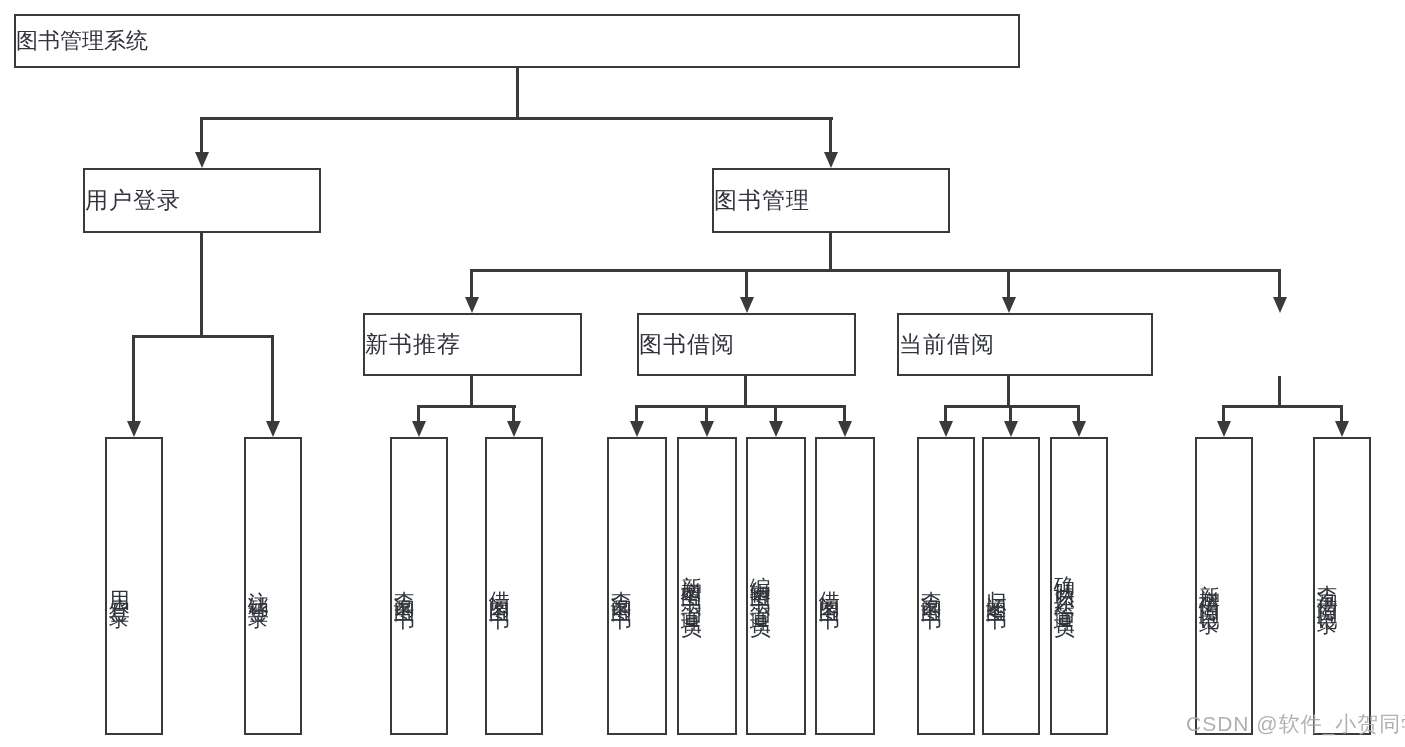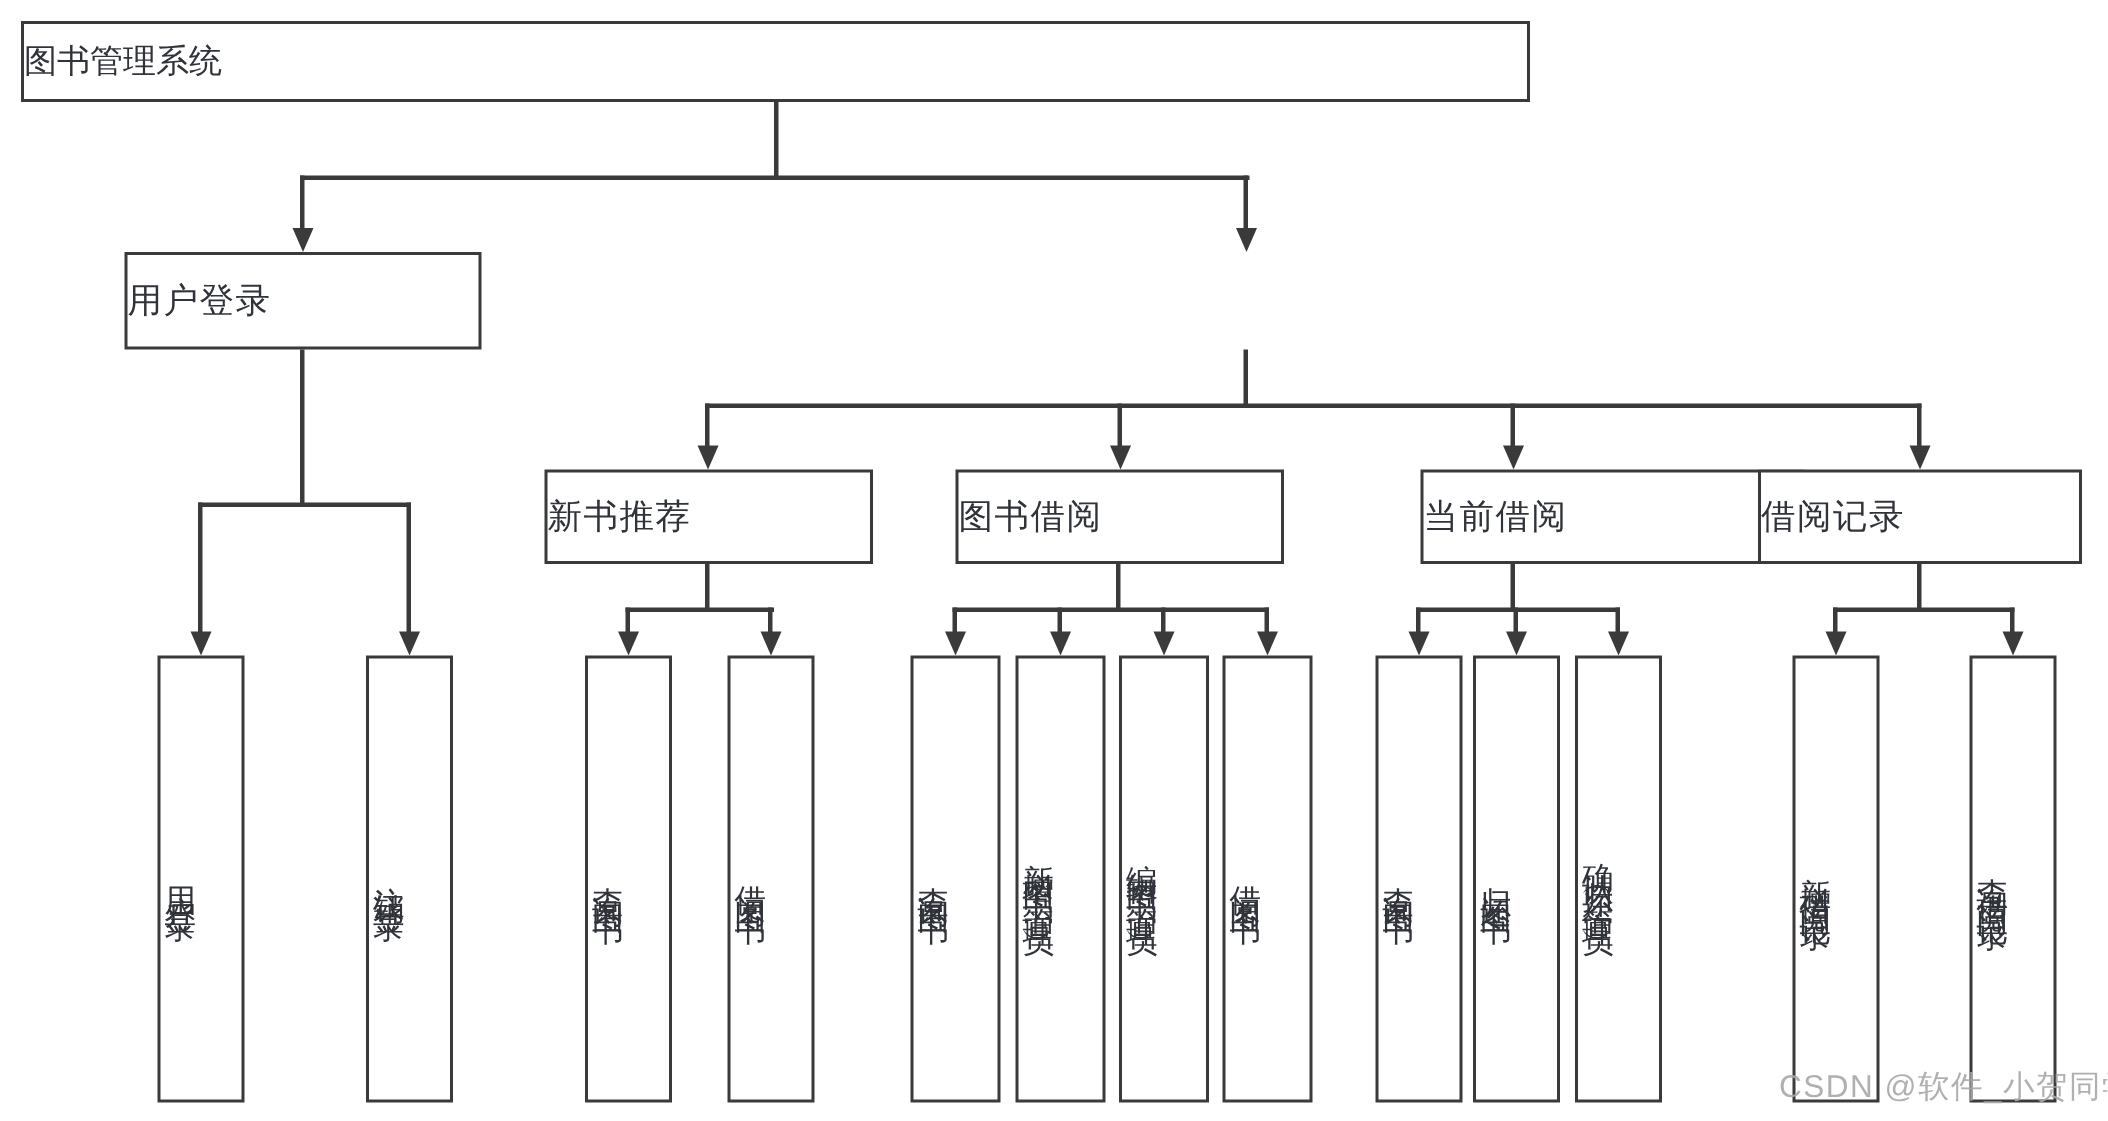--- a/index.html
+++ b/index.html
@@ -49,20 +49,23 @@
   <div class="vl" style="left:516px;top:68px;height:51px"></div>
   <div class="hl" style="left:200px;top:117px;width:633px"></div>
   <div class="vl" style="left:200px;top:117px;height:38px"></div>
   <div class="ar" style="left:195px;top:152px"></div>
   <div class="vl" style="left:829px;top:117px;height:38px"></div>
   <div class="ar" style="left:824px;top:152px"></div>
 
   <div class="node hnode" style="left:83px;top:168px;width:238px;height:65px">
     <span>用户登录</span>
   </div>
+  <div class="node hnode" style="left:712px;top:168px;width:238px;height:65px">
+    <span>图书管理</span>
+  </div>
 
   <div class="vl" style="left:200px;top:233px;height:104px"></div>
   <div class="hl" style="left:132px;top:335px;width:142px"></div>
   <div class="vl" style="left:132px;top:335px;height:88px"></div>
   <div class="ar" style="left:127px;top:421px"></div>
   <div class="vl" style="left:271px;top:335px;height:88px"></div>
   <div class="ar" style="left:266px;top:421px"></div>
 
   <div class="node leaf" style="left:105px;top:437px;width:58px;height:298px">
     <span class="vtext">用户登录</span>
@@ -81,25 +84,22 @@
   <div class="ar" style="left:1002px;top:297px"></div>
   <div class="vl" style="left:1278px;top:269px;height:30px"></div>
   <div class="ar" style="left:1273px;top:297px"></div>
 
   <div class="node hnode" style="left:363px;top:313px;width:219px;height:63px">
     <span>新书推荐</span>
   </div>
   <div class="node hnode" style="left:637px;top:313px;width:219px;height:63px">
     <span>图书借阅</span>
   </div>
-  <div class="node hnode" style="left:947px;top:313px;width:256px;height:63px">
+  <div class="node hnode" style="left:897px;top:313px;width:256px;height:63px">
     <span>当前借阅</span>
-  </div>
-  <div class="node hnode" style="left:1172px;top:313px;width:216px;height:63px">
-    <span>借阅记录</span>
   </div>
 
   <div class="vl" style="left:470px;top:376px;height:31px"></div>
   <div class="hl" style="left:417px;top:405px;width:99px"></div>
   <div class="vl" style="left:417px;top:405px;height:18px"></div>
   <div class="ar" style="left:412px;top:421px"></div>
   <div class="vl" style="left:512px;top:405px;height:18px"></div>
   <div class="ar" style="left:507px;top:421px"></div>
 
   <div class="node leaf" style="left:390px;top:437px;width:58px;height:298px">

